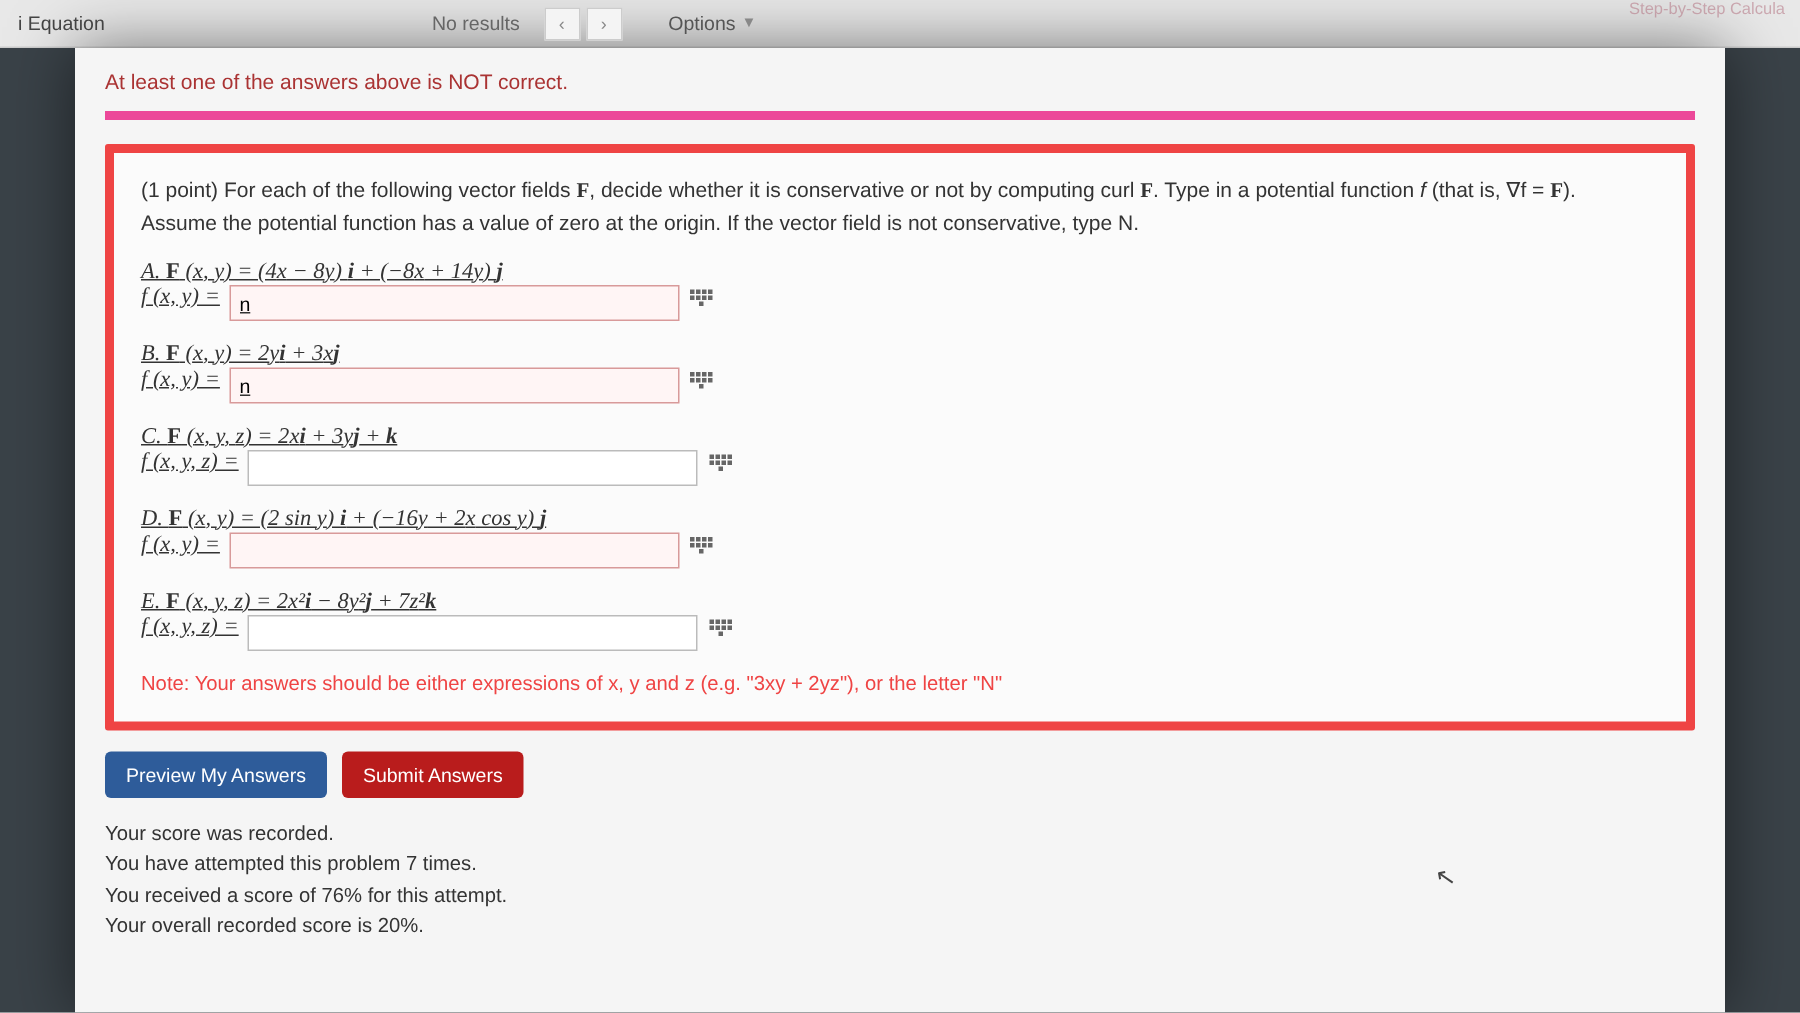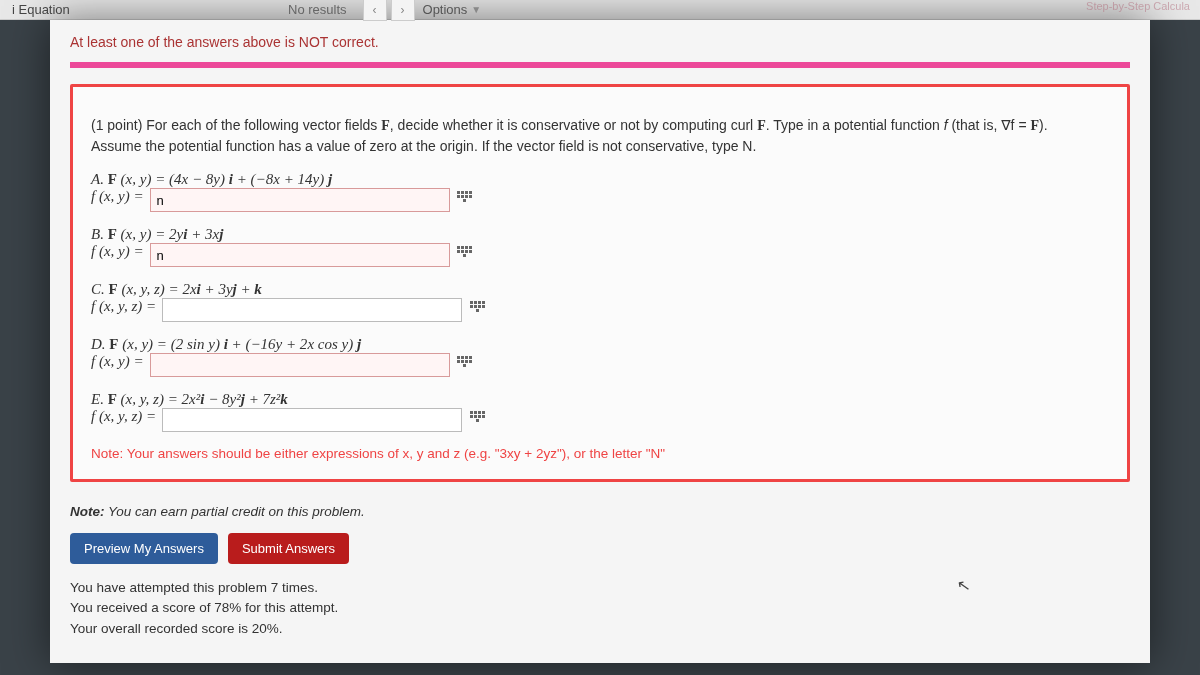--- a/index.html
+++ b/index.html
@@ -7,21 +7,21 @@
     font-family: Arial, Helvetica, sans-serif;
     font-size: 14px;
     background: #3a4248;
     color: #333;
     width: 1200px;
     height: 675px;
     overflow: hidden;
     position: relative;
   }
   .topbar {
-    height: 20px;
+    height: 32px;
     background: #e8e8e8;
     border-bottom: 1px solid #ccc;
     display: flex;
     align-items: center;
     padding: 0 8px;
     font-size: 13px;
     color: #444;
   }
   .topbar .tab-label {
     width: 280px;
@@ -38,21 +38,21 @@
     width: 24px;
     height: 22px;
     border: 1px solid #ccc;
     background: #f4f4f4;
     margin-right: 4px;
     color: #888;
     cursor: pointer;
     font-size: 12px;
   }
   .topbar .options {
-    margin-left: 4px;
+    margin-left: 27px;
     color: #555;
     cursor: pointer;
     display: flex;
     align-items: center;
     gap: 4px;
   }
   .topbar .chev-down {
     font-size: 10px;
     color: #888;
   }
@@ -64,34 +64,35 @@
     padding: 8px 20px 20px 20px;
     box-shadow: 0 0 40px rgba(0,0,0,.5);
   }
   .error-banner {
     color: #a33;
     font-size: 14px;
     padding: 6px 0 12px 0;
     border-bottom: 6px solid #ec4899;
   }
   .problem-box {
-    border: 3px solid #ef4444;
+    border: 6px solid #ef4444;
     background: #fbfbfb;
     margin-top: 16px;
-    padding: 28px 18px 18px 18px;
+    padding: 14px 18px 18px 18px;
     border-radius: 2px;
   }
   .intro {
     font-size: 14px;
     line-height: 1.5;
     margin-bottom: 14px;
   }
   .intro .bold-f { font-weight: bold; font-family: Georgia, serif; }
   .part {
     margin-bottom: 14px;
+    text-decoration: underline;
   }
   .part .formula {
     font-family: Georgia, 'Times New Roman', serif;
     font-style: italic;
     font-size: 15px;
     white-space: nowrap;
   }
   .part .bold-vec { font-weight: bold; font-style: normal; }
   .answer-row {
     display: flex;
@@ -301,30 +302,28 @@
             <span></span>
             <span></span>
             <span></span>
           </span>
       </div>
     </div>
 
     <div class="note-inner">Note: Your answers should be either expressions of x, y and z (e.g. "3xy + 2yz"), or the letter "N"</div>
   </div>
 
-  <div class="note-outer">
-    <strong>Note:</strong><span class="rest"> You can earn partial credit on this problem.</span>
-  </div>
 
   <div class="button-row">
     <button class="btn btn-preview">Preview My Answers</button>
     <button class="btn btn-submit">Submit Answers</button>
   </div>
 
   <div class="score-info">
+    <div>Your score was recorded.</div>
     <div>You have attempted this problem 7 times.</div>
-    <div>You received a score of 78% for this attempt.</div>
+    <div>You received a score of 76% for this attempt.</div>
     <div>Your overall recorded score is 20%.</div>
   </div>
 
 </div>
 
 <div class="cursor-icon">↖</div>
 
 </body></html>

